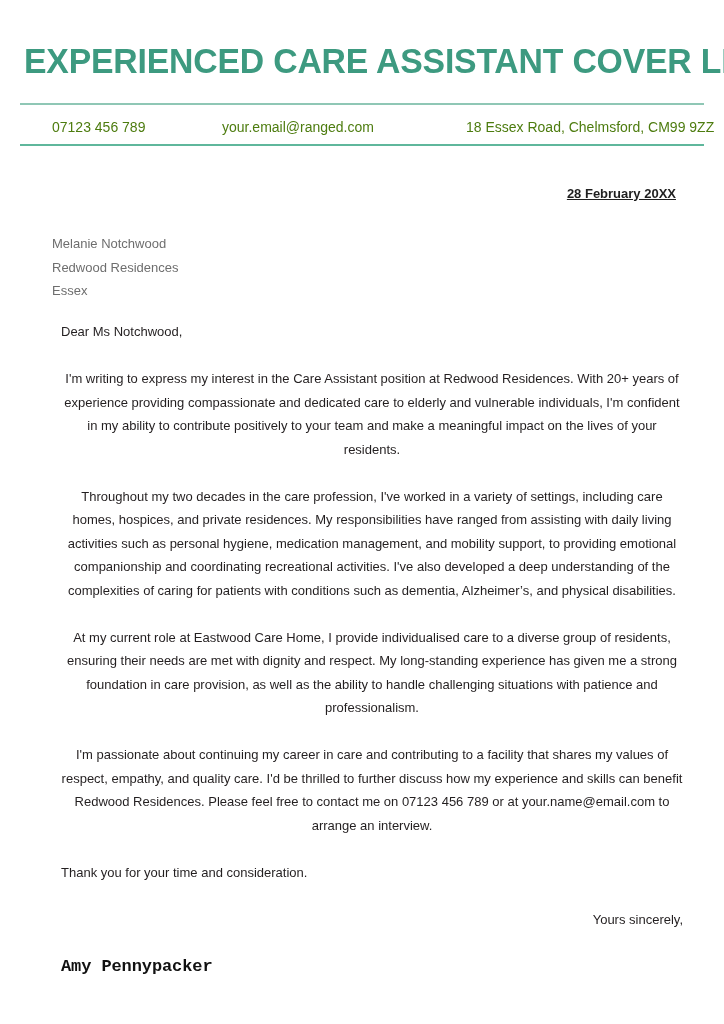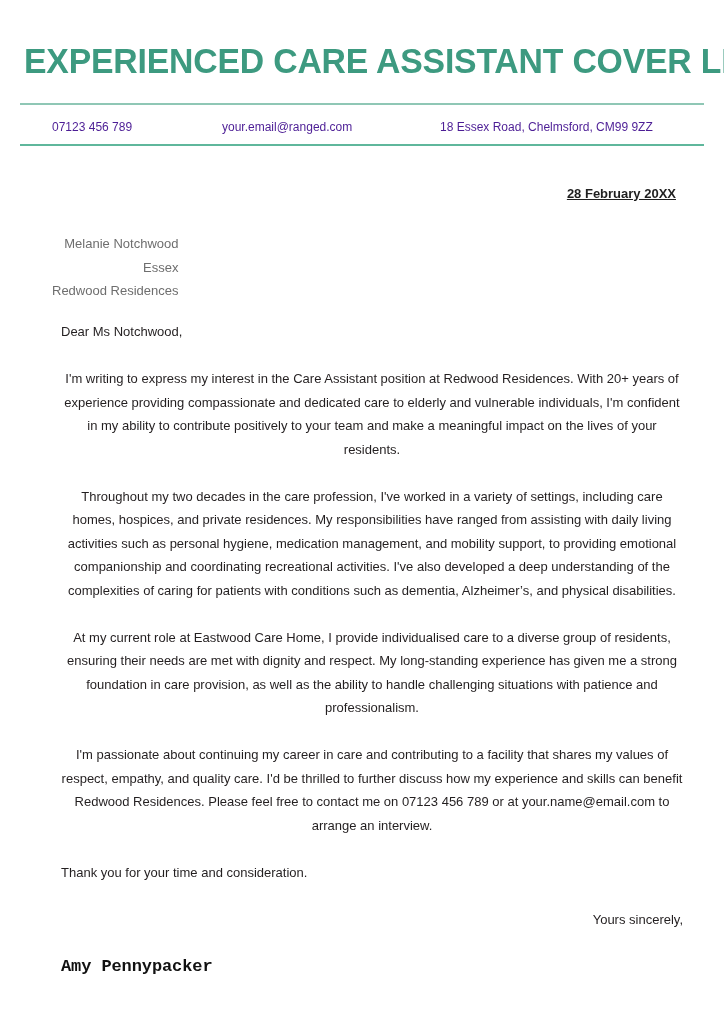--- a/index.html
+++ b/index.html
@@ -58,32 +58,32 @@
     top: 144px;
     background: #5fb79c;
   }
 
   .contact-bar {
     position: absolute;
     left: 20px;
     top: 118px;
     width: 684px;
     height: 22px;
-    font-size: 12px;
-    color: #4c1d95;
+    font-size: 14px;
+    color: #4d7c0f;
   }
   .contact-item {
     position: absolute;
     top: 0;
     white-space: nowrap;
     line-height: 18px;
   }
   .contact-phone   { left: 32px; }
   .contact-email   { left: 202px; }
-  .contact-address { left: 420px; }
+  .contact-address { left: 446px; }
 
   
   .date-line {
     position: absolute;
     right: 48px;
     top: 186px;
     font-size: 13px;
     font-weight: 700;
     color: #1f1f1f;
     white-space: nowrap;
@@ -92,21 +92,21 @@
 
   
   .recipient {
     position: absolute;
     left: 52px;
     top: 232px;
     font-size: 13px;
     color: #6e6e6e;
     line-height: 23.5px;
   }
-  .recipient div { white-space: nowrap; text-align: right; }
+  .recipient div { white-space: nowrap; }
 
   
   .body-block {
     position: absolute;
     left: 61px;
     top: 320px;
     width: 622px;
     font-size: 13px;
     line-height: 23.5px;
     color: #231f20;
@@ -149,22 +149,22 @@
       <span class="contact-item contact-email">your.email@ranged.com</span>
       <span class="contact-item contact-address">18 Essex Road, Chelmsford, CM99 9ZZ</span>
     </div>
 
     <div class="rule rule-bottom"></div>
 
     <div class="date-line">28 February 20XX</div>
 
     <div class="recipient">
       <div>Melanie Notchwood</div>
+      <div>Redwood Residences</div>
       <div>Essex</div>
-      <div>Redwood Residences</div>
     </div>
 
     <div class="body-block">
       <p class="salutation">Dear Ms Notchwood,</p>
 
       <p class="para">I'm writing to express my interest in the Care Assistant position at Redwood Residences. With 20+ years of experience providing compassionate and dedicated care to elderly and vulnerable individuals, I'm confident in my ability to contribute positively to your team and make a meaningful impact on the lives of your residents.</p>
 
       <p class="para">Throughout my two decades in the care profession, I've worked in a variety of settings, including care homes, hospices, and private residences. My responsibilities have ranged from assisting with daily living activities such as personal hygiene, medication management, and mobility support, to providing emotional companionship and coordinating recreational activities. I've also developed a deep understanding of the complexities of caring for patients with conditions such as dementia, Alzheimer’s, and physical disabilities.</p>
 
       <p class="para">At my current role at Eastwood Care Home, I provide individualised care to a diverse group of residents, ensuring their needs are met with dignity and respect. My long-standing experience has given me a strong foundation in care provision, as well as the ability to handle challenging situations with patience and professionalism.</p>

